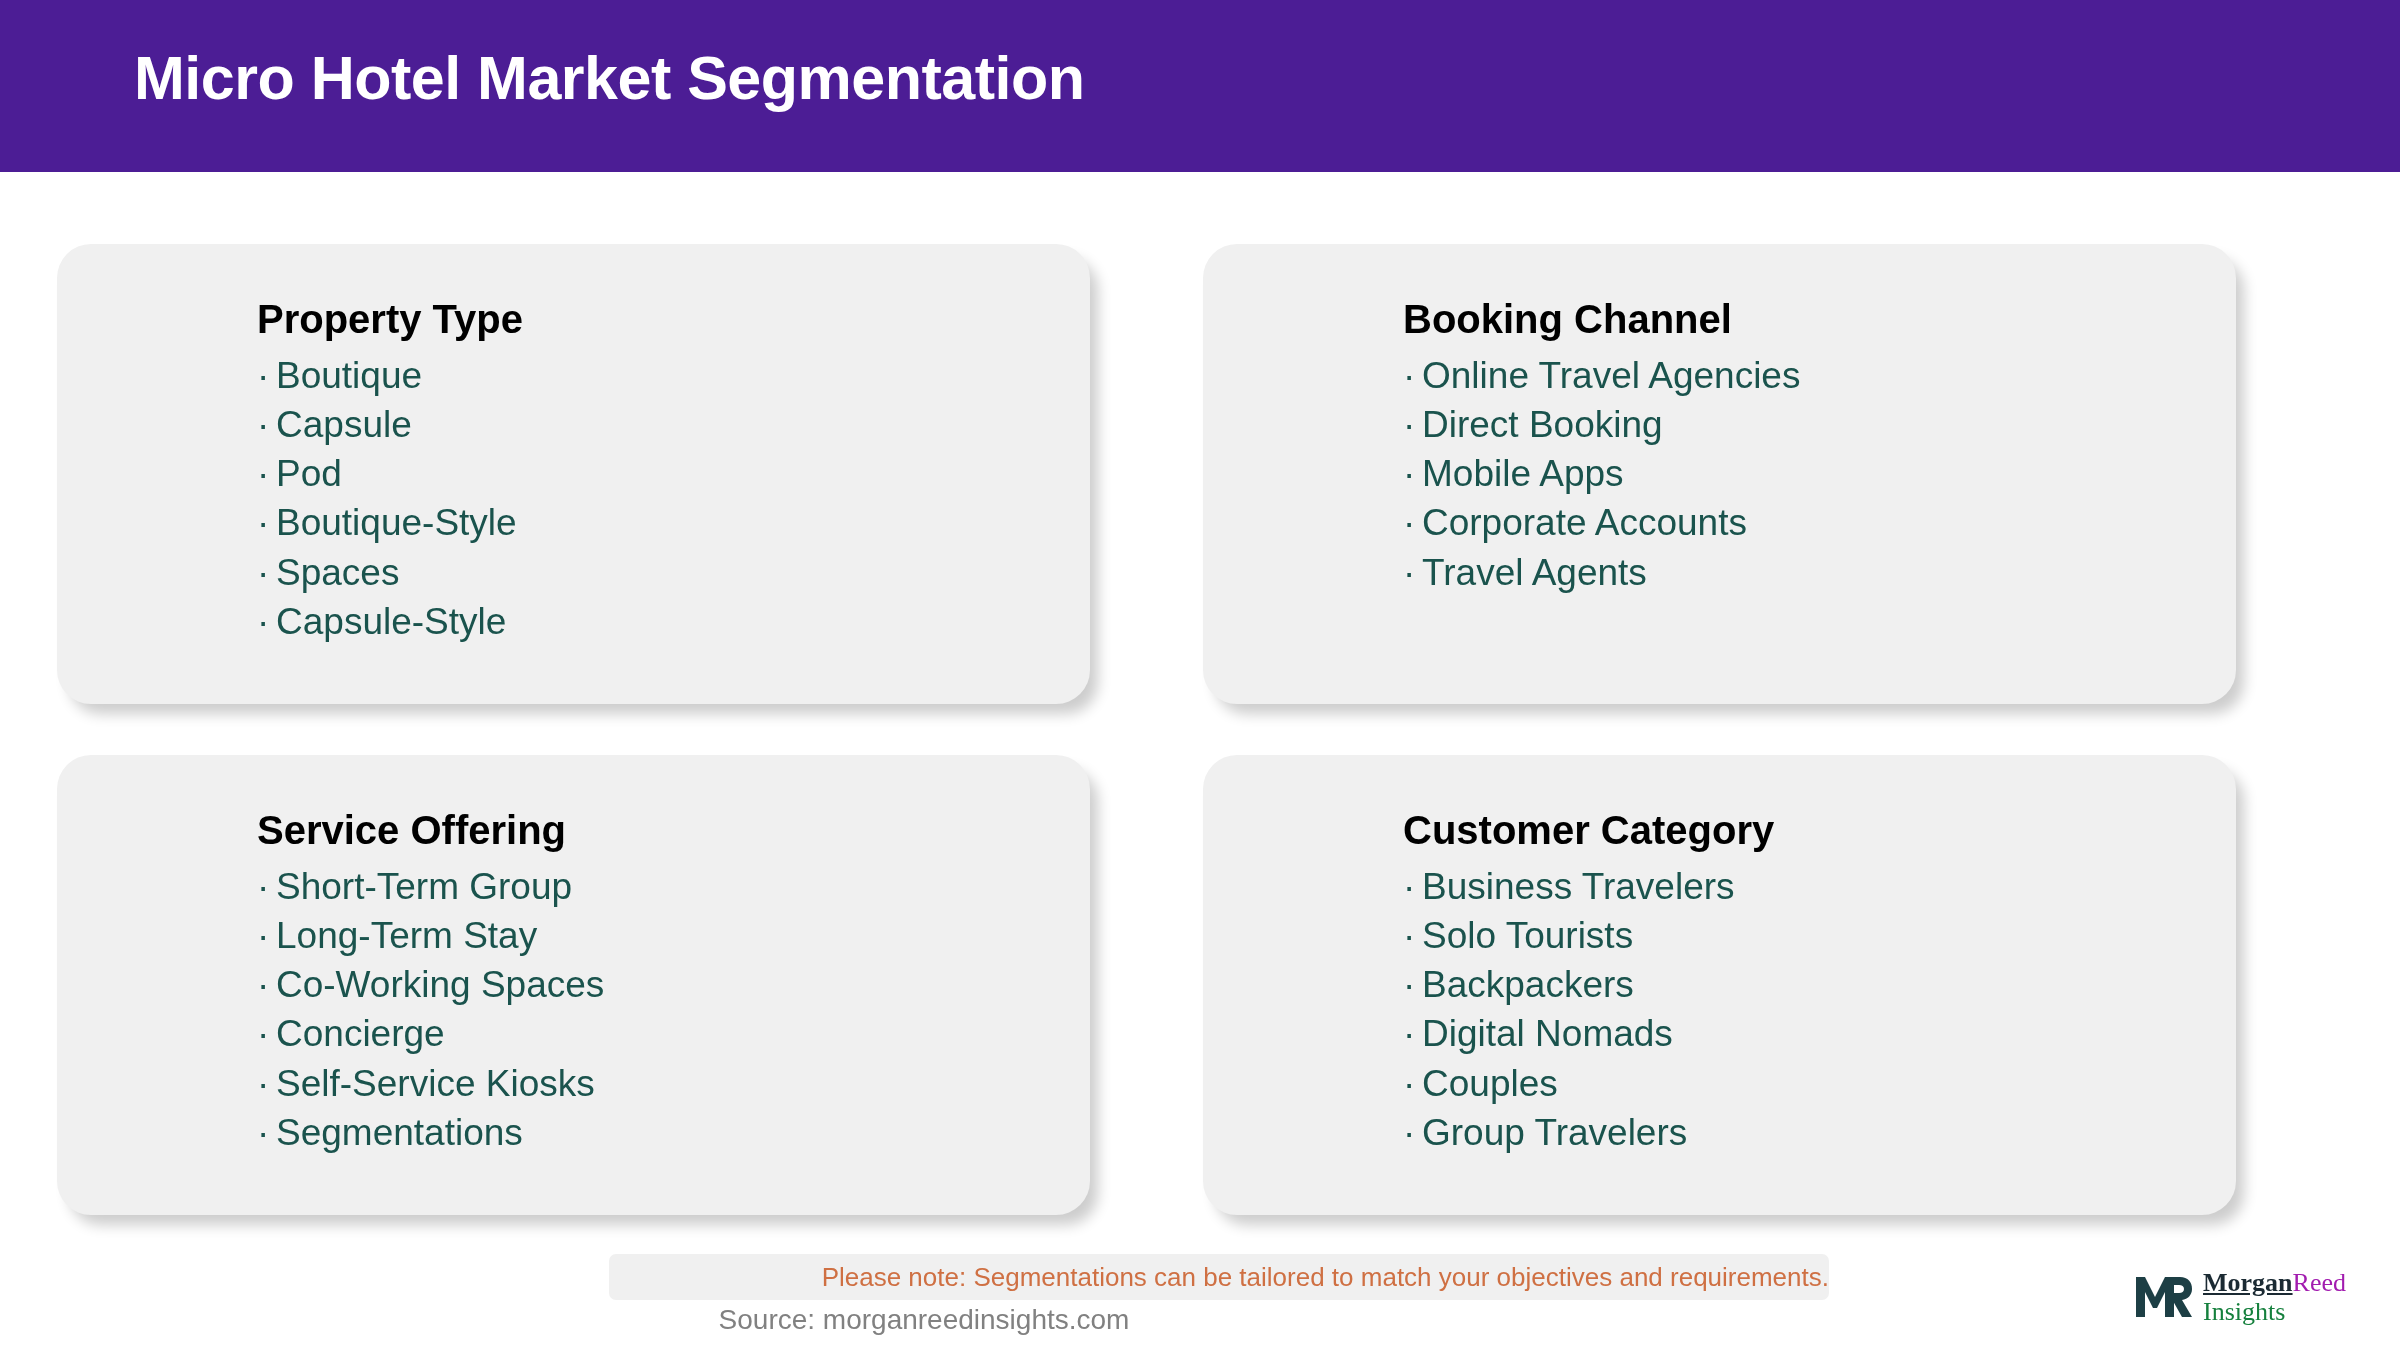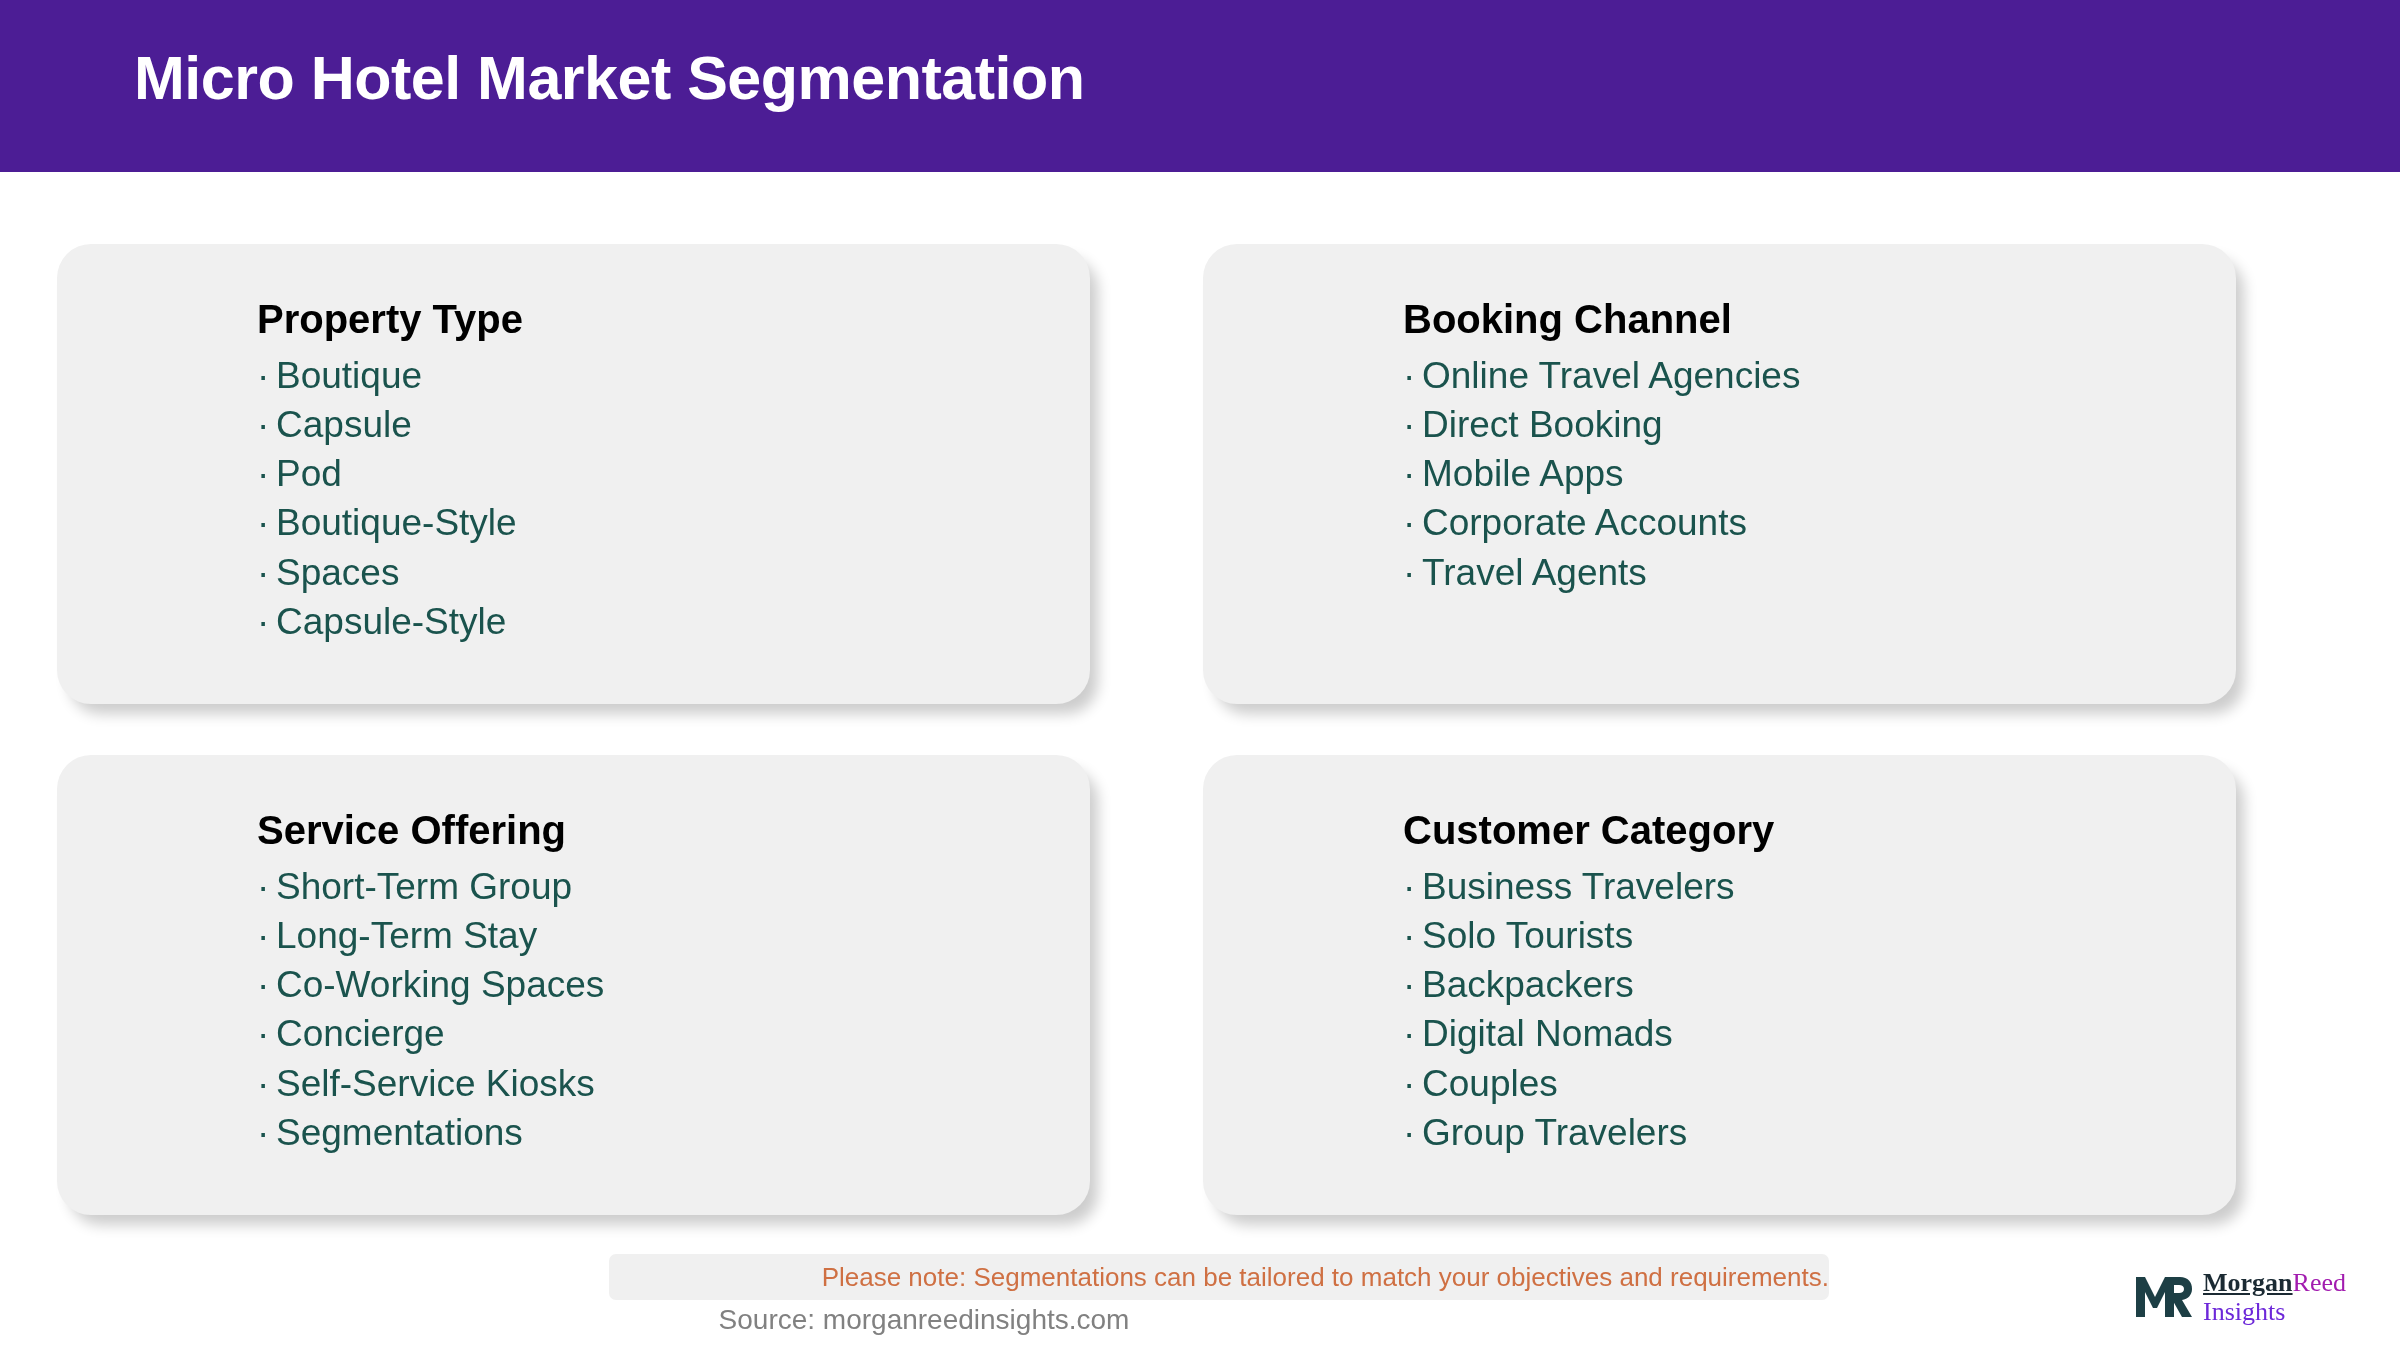--- a/index.html
+++ b/index.html
@@ -143,21 +143,21 @@
     height: 44px;
     flex: none;
   }
   .logo-words { display: flex; flex-direction: column; line-height: 1.0; }
   .logo-line1 { font-family: "Liberation Serif", serif; font-size: 26px; white-space: nowrap; }
   .logo-line1 .morgan { color: #1b2a33; font-weight: 700; text-decoration: underline; }
   .logo-line1 .reed   { color: #a21caf; font-weight: 400; }
   .logo-line2 {
     font-family: "Liberation Serif", serif;
     font-size: 26px;
-    color: #6d28d9;
+    color: #15803d;
     margin-top: 3px;
     white-space: nowrap;
   }
 </style>
 </head>
 <body>
 
 <div class="slide">
 
   <div class="header-bar">

